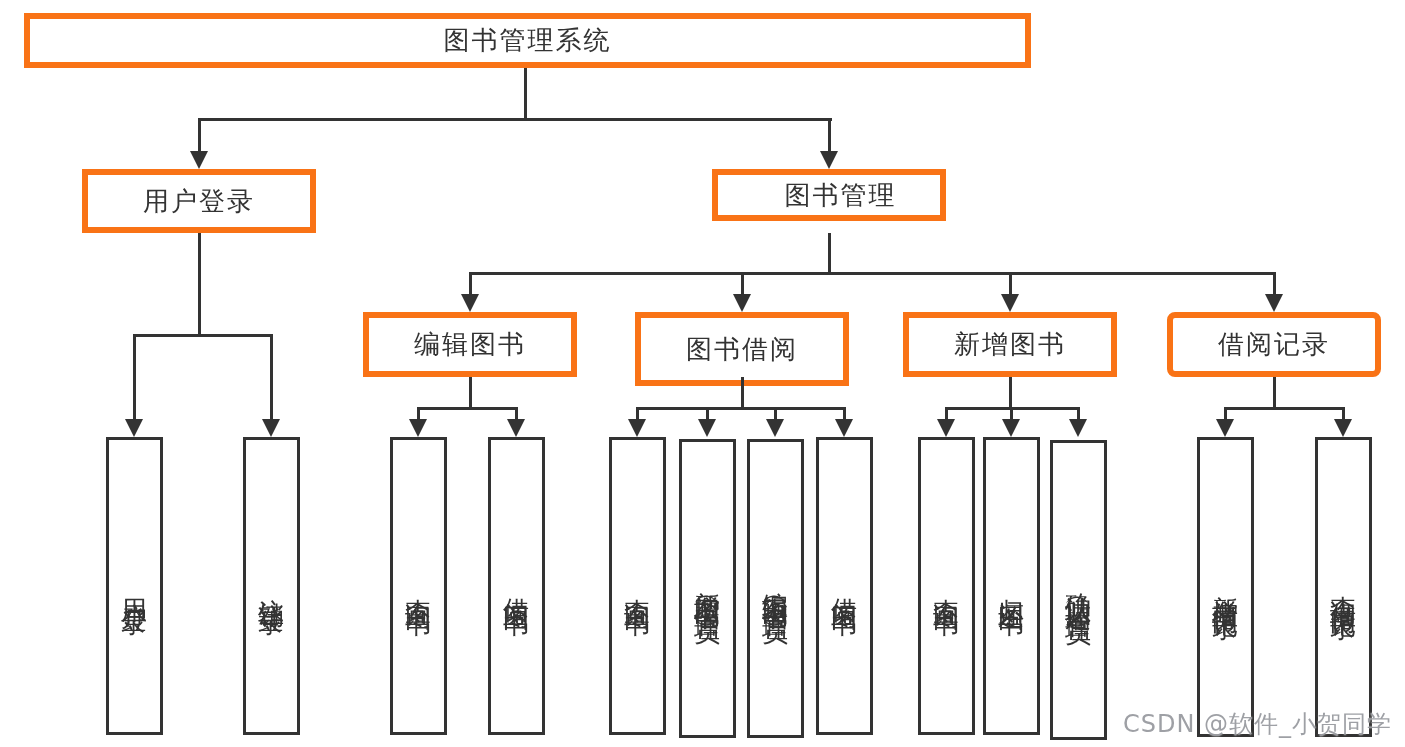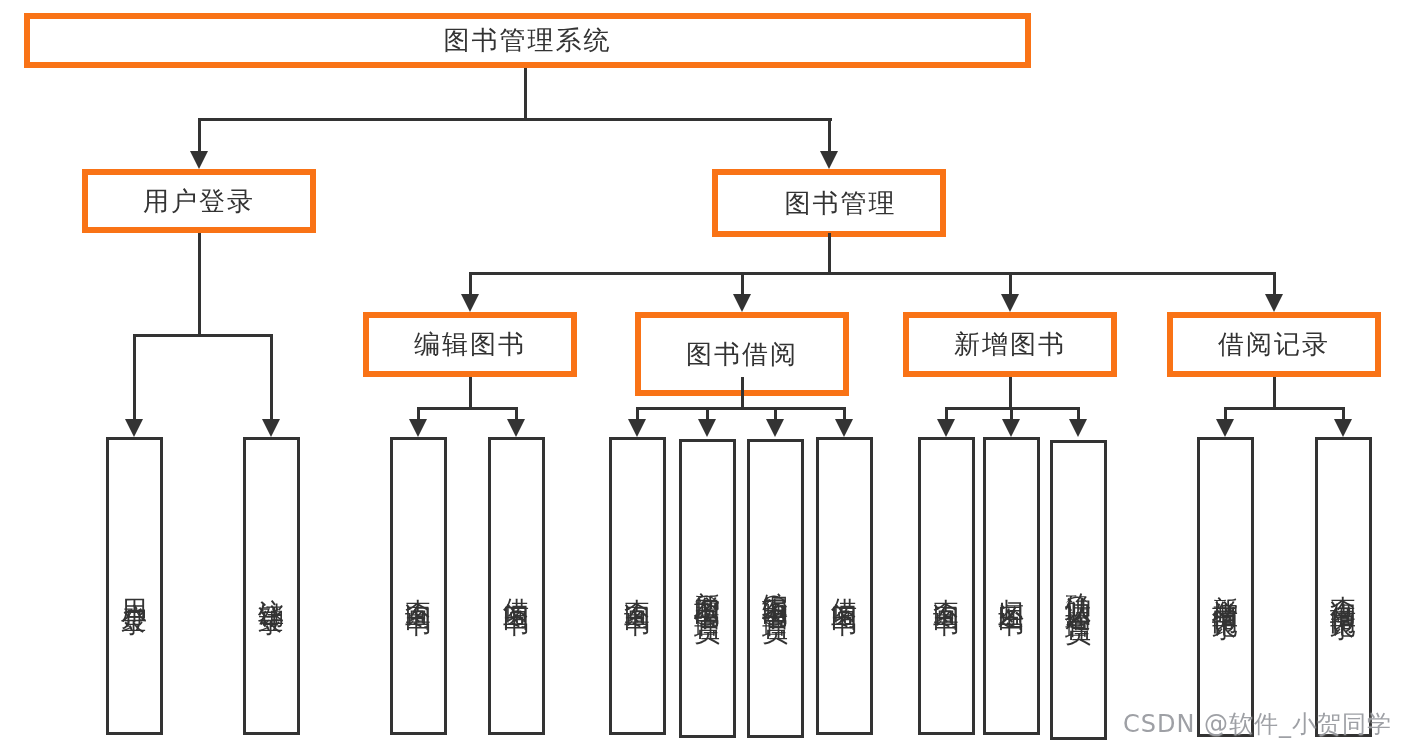--- a/index.html
+++ b/index.html
@@ -69,21 +69,21 @@
   <div class="node" style="left:24px; top:13px; width:1007px; height:55px;">图书管理系统</div>
 
   <div class="vline" style="left:524px; top:68px; width:3px; height:52px;"></div>
   <div class="hline" style="left:198px; top:118px; width:634px; height:3px;"></div>
   <div class="vline" style="left:198px; top:118px; width:3px; height:34px;"></div>
   <div class="arrow" style="left:190px; top:151px;"></div>
   <div class="vline" style="left:828px; top:118px; width:3px; height:34px;"></div>
   <div class="arrow" style="left:820px; top:151px;"></div>
 
   <div class="node" style="left:82px; top:169px; width:234px; height:64px;">用户登录</div>
-  <div class="node" style="left:712px; top:169px; width:234px; height:68px;padding-left:23px;">图书管理</div>
+  <div class="node" style="left:712px; top:169px; width:234px; height:52px;padding-left:23px;">图书管理</div>
 
   <div class="vline" style="left:198px; top:233px; width:3px; height:104px;"></div>
   <div class="hline" style="left:133px; top:334px; width:140px; height:3px;"></div>
   <div class="vline" style="left:133px; top:334px; width:3px; height:85px;"></div>
   <div class="arrow" style="left:125px; top:419px;"></div>
   <div class="vline" style="left:270px; top:334px; width:3px; height:85px;"></div>
   <div class="arrow" style="left:262px; top:419px;"></div>
 
   <div class="vnode" style="left:106px; top:437px; width:57px; height:298px;">用户登录</div>
   <div class="vnode" style="left:243px; top:437px; width:57px; height:298px;">注销登录</div>
@@ -93,23 +93,23 @@
   <div class="vline" style="left:469px; top:272px; width:3px; height:22px;"></div>
   <div class="arrow" style="left:461px; top:294px;"></div>
   <div class="vline" style="left:741px; top:272px; width:3px; height:22px;"></div>
   <div class="arrow" style="left:733px; top:294px;"></div>
   <div class="vline" style="left:1009px; top:272px; width:3px; height:22px;"></div>
   <div class="arrow" style="left:1001px; top:294px;"></div>
   <div class="vline" style="left:1273px; top:272px; width:3px; height:22px;"></div>
   <div class="arrow" style="left:1265px; top:294px;"></div>
 
   <div class="node" style="left:363px; top:312px; width:214px; height:65px;">编辑图书</div>
-  <div class="node" style="left:635px; top:312px; width:214px; height:84px;">图书借阅</div>
+  <div class="node" style="left:635px; top:312px; width:214px; height:74px;">图书借阅</div>
   <div class="node" style="left:903px; top:312px; width:214px; height:65px;">新增图书</div>
-  <div class="node" style="left:1167px; top:312px; width:214px; height:65px;">借阅记录</div>
+  <div class="node" style="left:1167px; top:312px; width:214px; height:65px;border-radius:8px;">借阅记录</div>
 
   <div class="vline" style="left:469px; top:377px; width:3px; height:32px;"></div>
   <div class="hline" style="left:417px; top:407px; width:101px; height:3px;"></div>
   <div class="vline" style="left:417px; top:407px; width:3px; height:12px;"></div>
   <div class="arrow" style="left:409px; top:419px;"></div>
   <div class="vline" style="left:515px; top:407px; width:3px; height:12px;"></div>
   <div class="arrow" style="left:507px; top:419px;"></div>
 
   <div class="vnode" style="left:390px; top:437px; width:57px; height:298px;">查询图书</div>
   <div class="vnode" style="left:488px; top:437px; width:57px; height:298px;">借阅图书</div>

